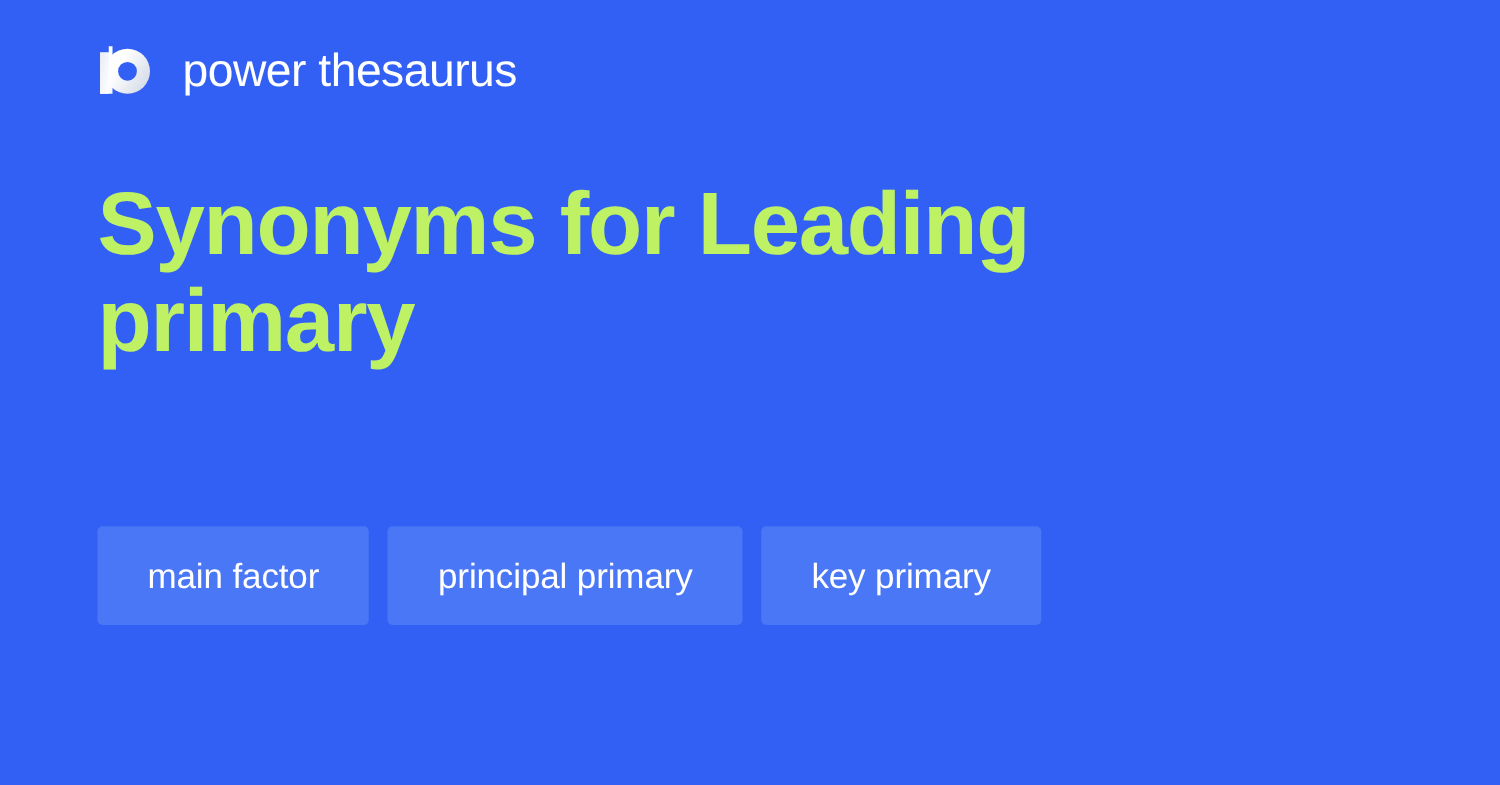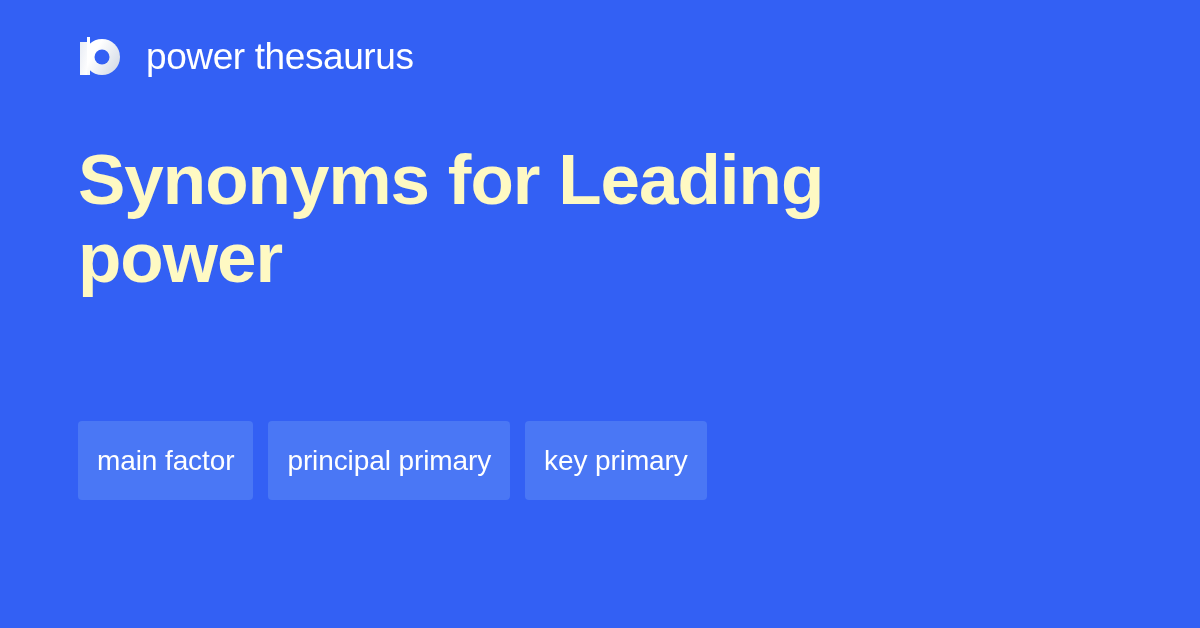--- a/index.html
+++ b/index.html
@@ -52,21 +52,21 @@
 
   
   .headline {
     position: absolute;
     left: 78px;
     top: 141px;
     width: 1010px;
     font-size: 71px;
     font-weight: 700;
     line-height: 1.1;
-    color: #fef9c3;
+    color: #bef264;
     letter-spacing: -1px;
   }
 
   .headline .line {
     display: block;
     white-space: nowrap;
   }
 
   
   .chips {
@@ -75,21 +75,21 @@
     top: 421px;
     width: 1050px;
     display: flex;
     flex-wrap: wrap;
     gap: 16px 15px;
     align-content: flex-start;
   }
 
   .chip {
     height: 79px;
-    padding: 0 19px;
+    padding: 0 40px;
     background: #4A77F5;
     border-radius: 4px;
     display: flex;
     align-items: center;
     justify-content: center;
     color: #FFFFFF;
     font-size: 28px;
     font-weight: 400;
     letter-spacing: -0.1px;
     white-space: nowrap;
@@ -124,21 +124,21 @@
         </defs>
         <rect x="0" y="0" width="46" height="46" fill="url(#logoGrad)" mask="url(#bMask)"></rect>
         <rect x="2" y="9" width="7" height="33" fill="url(#stemGrad)"></rect>
       </svg>
     </span>
     <span class="brand-name">power thesaurus</span>
   </div>
 
   <h1 class="headline">
     <span class="line">Synonyms for Leading</span>
-    <span class="line">power</span>
+    <span class="line">primary</span>
   </h1>
 
   <div class="chips">
     <div class="chip">main factor</div>
     <div class="chip">principal primary</div>
     <div class="chip">key primary</div>
   </div>
 
 </div>
 

